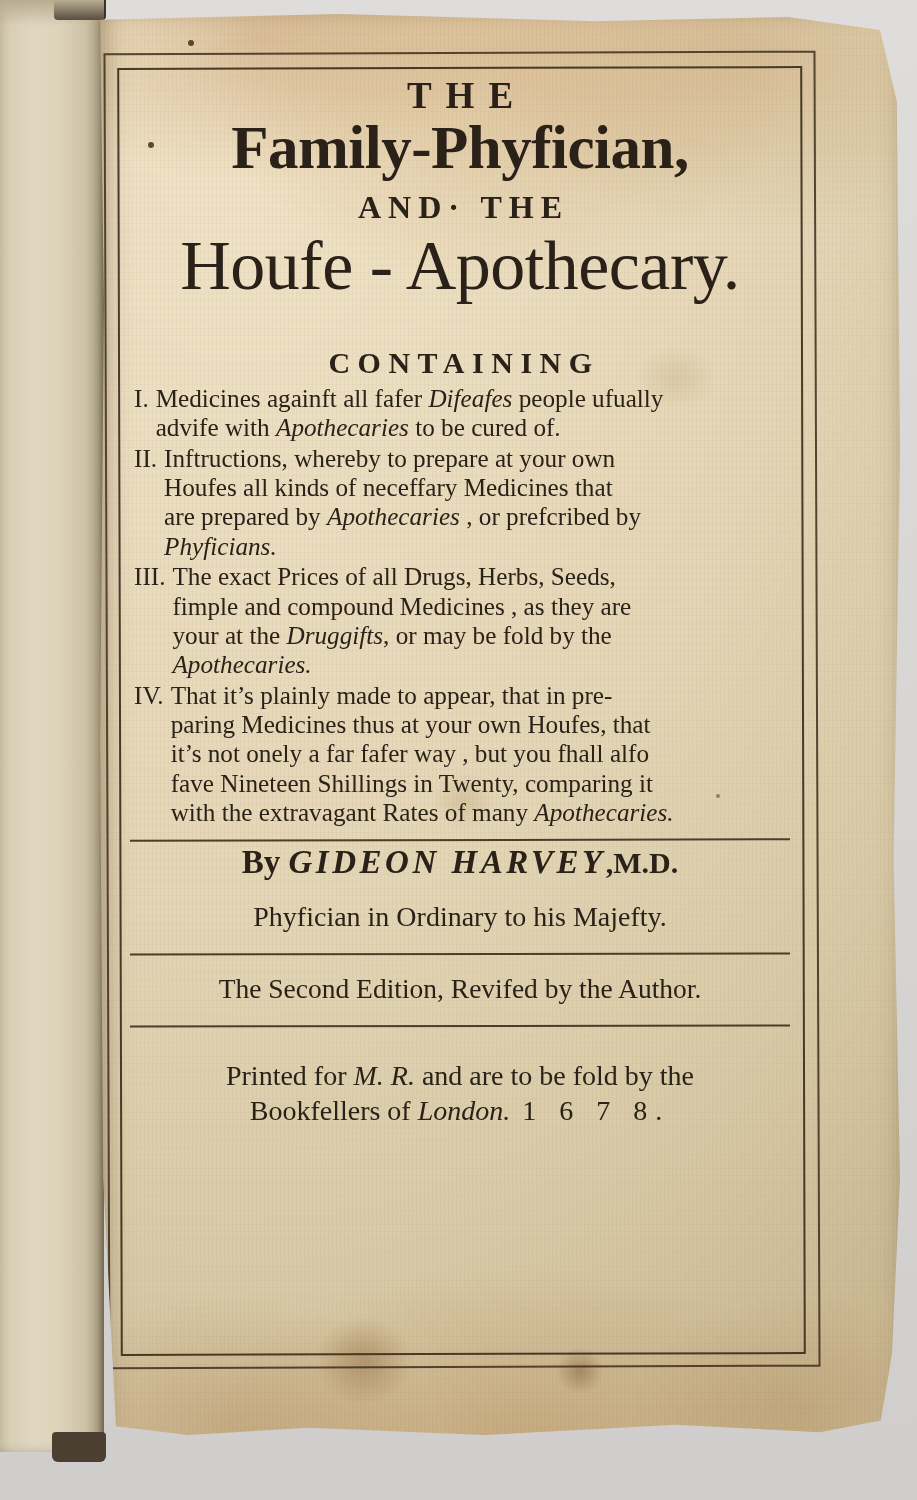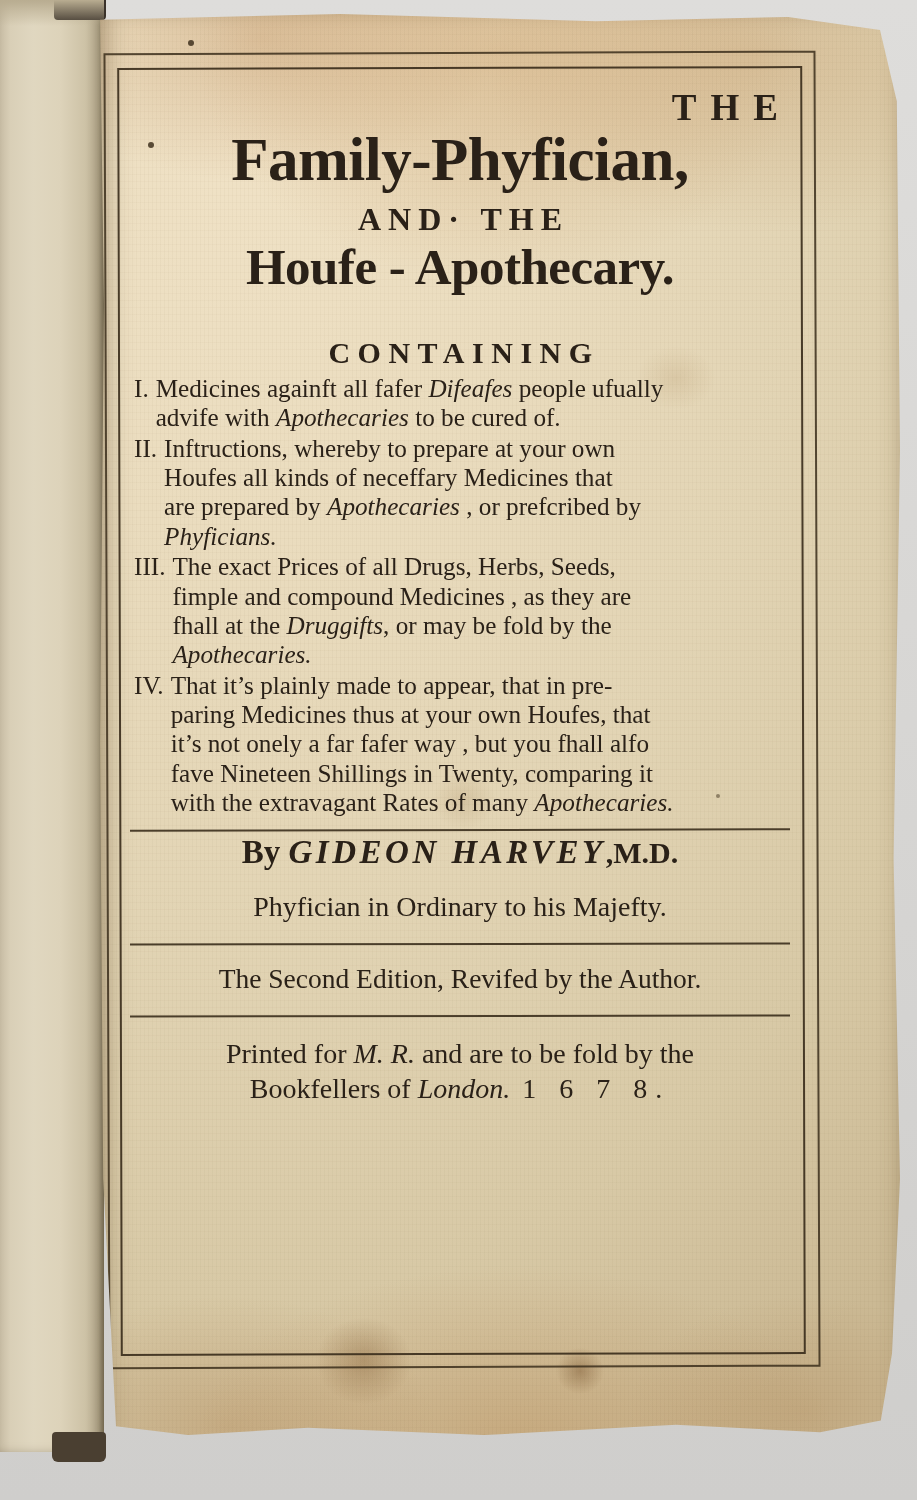--- a/index.html
+++ b/index.html
@@ -99,32 +99,32 @@
 
   
   .block{
     position:absolute;left:28px;top:60px;width:664px;height:1272px;
     color:#2a2118;
   }
   .ln{text-align:center;white-space:nowrap;}
 
   .t-the{
     font-size:37px;letter-spacing:14px;font-weight:600;
-    margin-top:12px;padding-left:14px;text-align:right;
+    margin-top:0;padding-left:14px;
   }
   .t-main{
     font-size:61px;font-weight:600;letter-spacing:-0.5px;
     margin-top:-4px;
   }
   .t-andthe{
     font-size:32px;letter-spacing:7px;font-weight:600;
     margin-top:6px;padding-left:7px;
   }
   .t-main2{
-    font-size:51px;font-weight:700;letter-spacing:-0.5px;
+    font-size:70px;font-weight:400;letter-spacing:-0.5px;
     margin-top:0px;
   }
   .t-containing{
     font-size:30px;letter-spacing:7.5px;font-weight:600;
     margin-top:40px;padding-left:8px;
   }
 
   .items{margin-top:4px;padding:0 4px 0 6px;}
   .item{
     display:flex;align-items:baseline;
@@ -151,21 +151,21 @@
 
   .author{
     font-size:33px;font-weight:600;margin-top:3px;letter-spacing:0px;
   }
   .author .nm{
     font-style:italic;letter-spacing:3.5px;font-weight:600;
   }
   .author .md{font-size:30px;letter-spacing:0px;}
   .authsub{font-size:28px;margin-top:20px;}
   .edition{font-size:27.5px;margin-top:18px;}
-  .imprint{font-size:28px;margin-top:19px;line-height:1.25;}
+  .imprint{font-size:28px;margin-top:31px;line-height:1.25;}
   .imprint i{font-style:italic;}
   .year{letter-spacing:8px;padding-left:12px;}
 
   .gap-a{height:20px;}
   .gap-b{height:20px;}
 </style>
 </head>
 <body>
 
 <div id="stage">
@@ -215,21 +215,21 @@
               <span class="jline"><span>Houfes  all  kinds  of  neceffary  Medicines  that</span></span>
               <span class="jline"><span>are prepared  by </span><i>Apothecaries</i><span> ,  or prefcribed by</span></span>
               <span class="jline"><i>Phyficians.</i></span>
             </span>
           </div>
           <div class="item">
             <span class="num">III.</span>
             <span class="body">
               <span class="jline"><span>The exact Prices of  all  Drugs,  Herbs,  Seeds,</span></span>
               <span class="jline"><span>fimple  and  compound  Medicines ,  as they are</span></span>
-              <span class="jline"><span>fhall  at  the </span><i>Druggifts</i><span>,  or  may  be  fold  by  the</span></span>
+              <span class="jline"><span>your  at  the </span><i>Druggifts</i><span>,  or  may  be  fold  by  the</span></span>
               <span class="jline"><i>Apothecaries.</i></span>
             </span>
           </div>
           <div class="item">
             <span class="num">IV.</span>
             <span class="body">
               <span class="jline"><span>That it’s plainly made  to appear,  that in pre-</span></span>
               <span class="jline"><span>paring Medicines thus at your own Houfes,  that</span></span>
               <span class="jline"><span>it’s  not onely a far fafer way ,  but  you fhall alfo</span></span>
               <span class="jline"><span>fave Nineteen Shillings in Twenty, comparing it</span></span>

